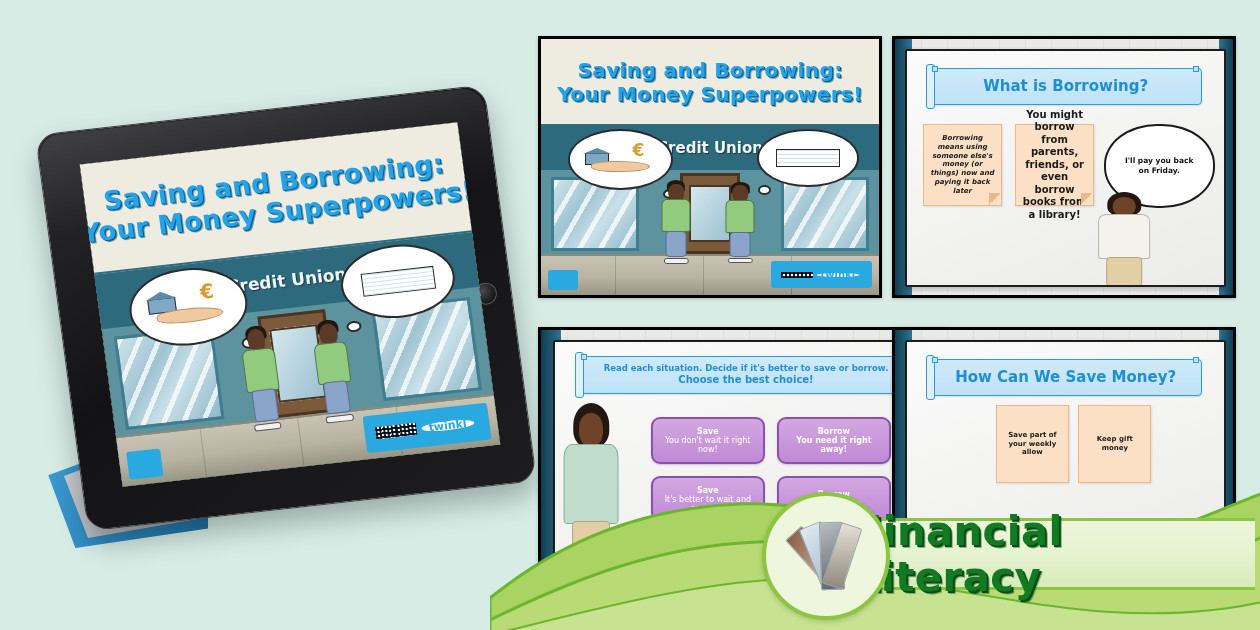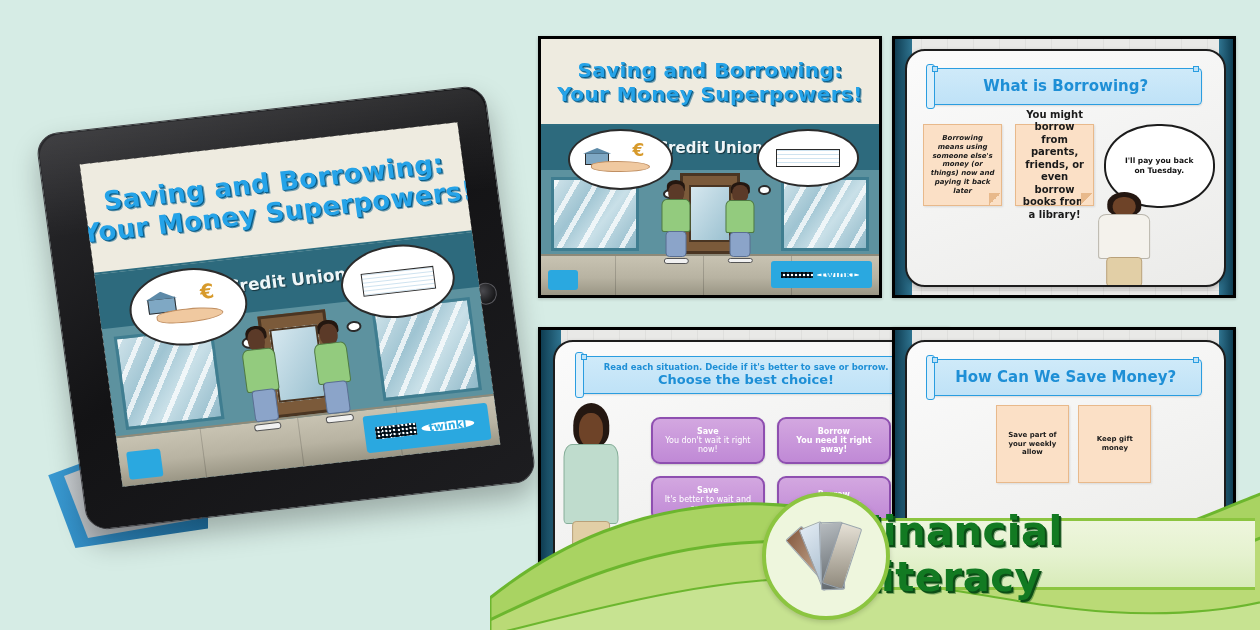--- a/index.html
+++ b/index.html
@@ -134,21 +134,21 @@
      background-image:
        linear-gradient(90deg, rgba(0,0,0,.045) 1px, transparent 1px),
        linear-gradient(0deg, rgba(0,0,0,.045) 1px, transparent 1px);
      background-size: 26px 18px; }
   .wb-wallL { position:absolute; left:0; top:0; bottom:0; width:5%;
      background:linear-gradient(90deg,#0f3d52,#2f7490); }
   .wb-wallR { position:absolute; right:0; top:0; bottom:0; width:4%;
      background:linear-gradient(270deg,#0f3d52,#2f7490); }
   .wb-board { position:absolute; left:3%; top:4%; right:2%; bottom:3%;
      background:linear-gradient(160deg,#fbfbfb,#ebebe9); border:2px solid #1d1d1d;
-     border-radius:20px; box-shadow:0 2px 5px rgba(0,0,0,.22); overflow:hidden;}
+     border-radius:2px; box-shadow:0 2px 5px rgba(0,0,0,.22); overflow:hidden;}
   .hdr-box { position:absolute; background:linear-gradient(180deg,#cfeaf9,#bfe2f7);
      border:1px solid #2a9de0; border-radius:4px; display:flex; align-items:center;
      justify-content:center; text-align:center; box-shadow:0 1px 2px rgba(0,0,0,.12); }
   .hdr-text { color:#1e8fd6; font-weight:bold; font-family:"DejaVu Sans",sans-serif; line-height:1.25; }
   .hdr-handle { position:absolute; left:-4px; top:-5px; bottom:-5px; width:9px;
      border:1px solid #2a9de0; border-radius:3px; background:#ddf0fb; }
   .hdr-pin { position:absolute; width:6px; height:6px; border:1px solid #2a9de0; background:#bfe2f7; }
   .note { position:absolute; background:#fbe0c6; border:1px solid #e8b98b;
      display:flex; align-items:center; justify-content:center; text-align:center;
      box-shadow:1px 1px 2px rgba(0,0,0,.10); }
@@ -349,21 +349,21 @@
         <div class="note" style="left:5%;top:31%;width:25%;height:35%;font-style:italic;">
           <div class="note-text" style="font-size:7px;padding:0 6px;">Borrowing means using someone else's money (or things) now and paying it back later</div>
           <div class="note-fold"></div>
         </div>
         <div class="note" style="left:34%;top:31%;width:25%;height:35%;">
           <div class="note-text" style="font-size:10px;padding:0 6px;">You might borrow from parents, friends, or even borrow books from a library!</div>
           <div class="note-fold"></div>
         </div>
 
         <div class="think" style="left:62%;top:31%;width:35%;height:36%;">
-          <div class="think-text" style="font-size:7.5px;padding:0 14px;">I'll pay you back on Tuesday.</div>
+          <div class="think-text" style="font-size:7.5px;padding:0 14px;">I'll pay you back on Friday.</div>
         </div>
         <div class="think-t1" style="left:67%;top:66%;width:11px;height:9px;"></div>
         <div class="think-t2" style="left:64%;top:72%;width:7px;height:6px;"></div>
 
         <div class="person" style="left:60%;bottom:0;width:17%;height:40%;">
           <div class="p-hair"></div>
             <div class="p-face"></div>
             <div class="p-top"></div>
             <div class="p-leg"></div>
         </div>
@@ -375,21 +375,21 @@
     <div class="slide-inner">
       <div class="wb-room"></div>
       <div class="wb-wallL"></div>
       <div class="wb-wallR"></div>
       <div class="wb-board">
         <div class="hdr-box" style="left:6%;top:6%;width:88%;height:16%;flex-direction:column;">
           <div class="hdr-handle"></div>
           <div class="hdr-pin" style="left:2px;top:-3px;"></div>
           <div class="hdr-pin" style="right:2px;top:-3px;"></div>
           <div class="hdr-text" style="font-size:8.5px;">Read each situation. Decide if it's better to save or borrow.</div>
-          <div class="hdr-text" style="font-size:13px;">Choose the best choice!</div>
+          <div class="hdr-text" style="font-size:10px;">Choose the best choice!</div>
         </div>
 
         <div class="person teacher" style="left:2%;bottom:2%;width:15%;height:72%;">
           <div class="p-hair"></div>
             <div class="p-face"></div>
             <div class="p-top"></div>
             <div class="p-leg"></div>
         </div>
 
         <div class="choice" style="left:25%;top:32%;width:30%;height:20%;">

